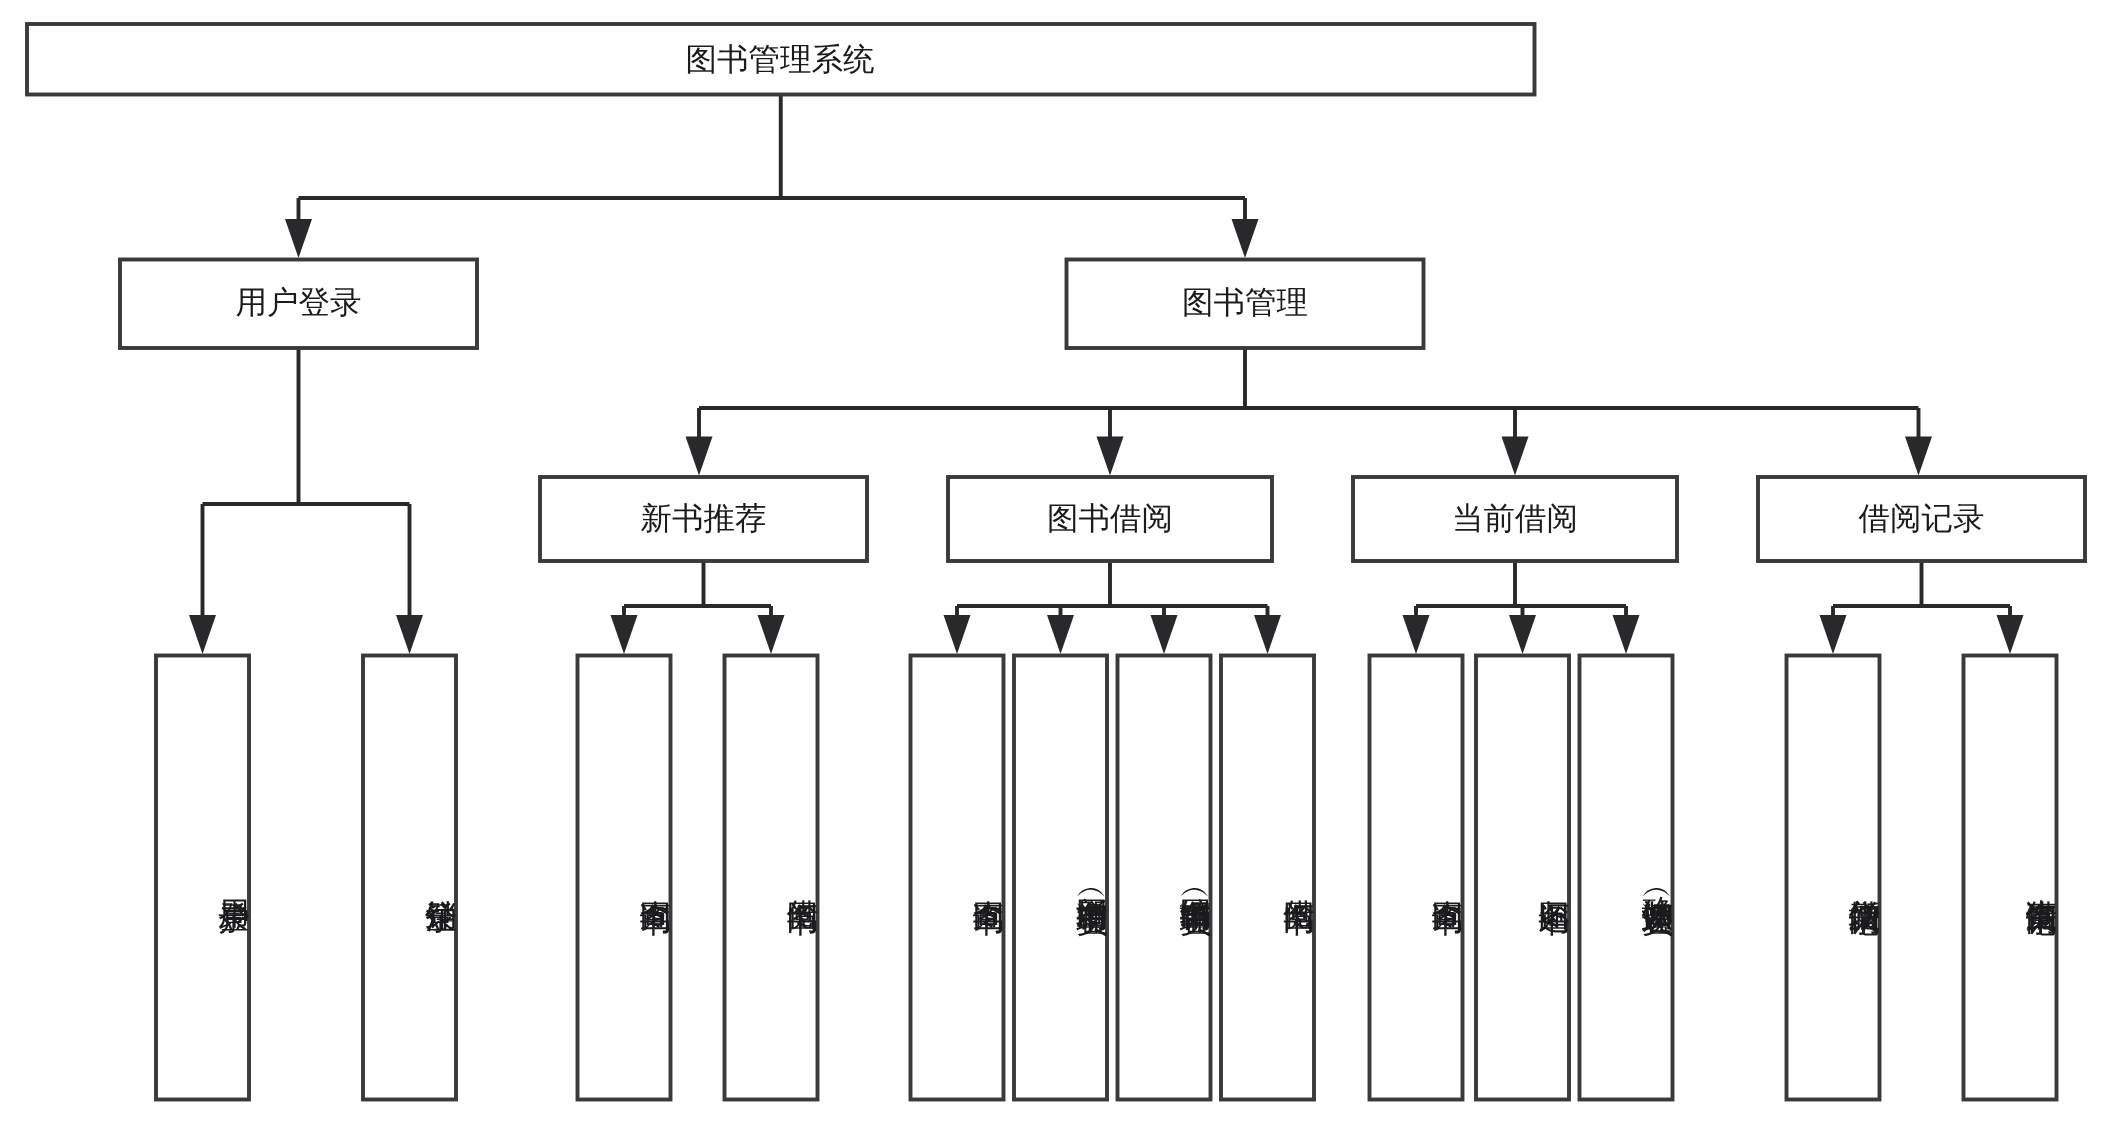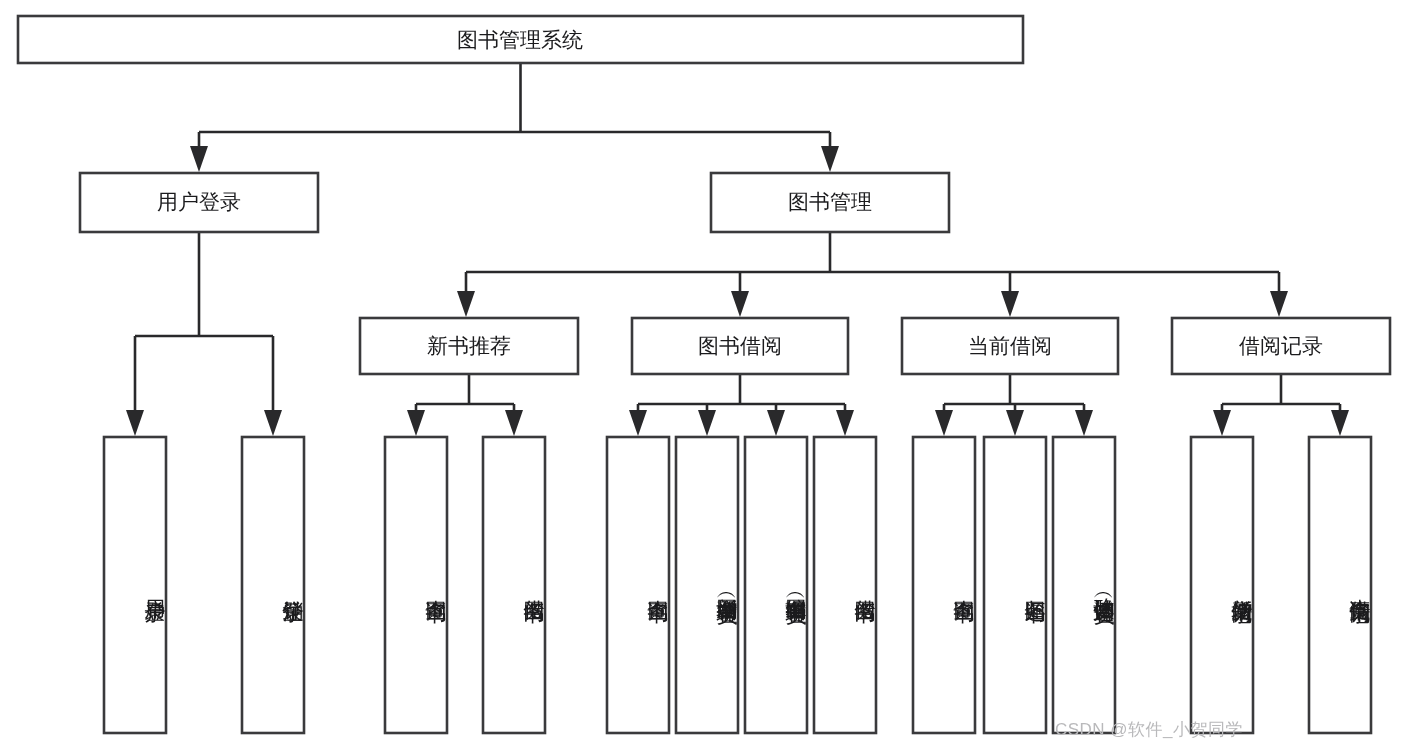--- a/index.html
+++ b/index.html
@@ -191,15 +191,14 @@
   <div class="node-label-v" style="left:607px; top:437px; width:62px; height:296px;">查询图书</div>
   <div class="node-label-v" style="left:676px; top:437px; width:62px; height:296px;">新增图书（管理员）</div>
   <div class="node-label-v" style="left:745px; top:437px; width:62px; height:296px;">编辑图书（管理员）</div>
   <div class="node-label-v" style="left:814px; top:437px; width:62px; height:296px;">借阅图书</div>
   <div class="node-label-v" style="left:913px; top:437px; width:62px; height:296px;">查询图书</div>
   <div class="node-label-v" style="left:984px; top:437px; width:62px; height:296px;">归还图书</div>
   <div class="node-label-v" style="left:1053px; top:437px; width:62px; height:296px;">确认归还（管理员）</div>
   <div class="node-label-v" style="left:1191px; top:437px; width:62px; height:296px;">新增借阅记录</div>
   <div class="node-label-v" style="left:1309px; top:437px; width:62px; height:296px;">查询借阅记录</div>
 
-  <div class="watermark">CSDN @软件_小贺同学</div>
 
 </div>
 
 </body></html>

